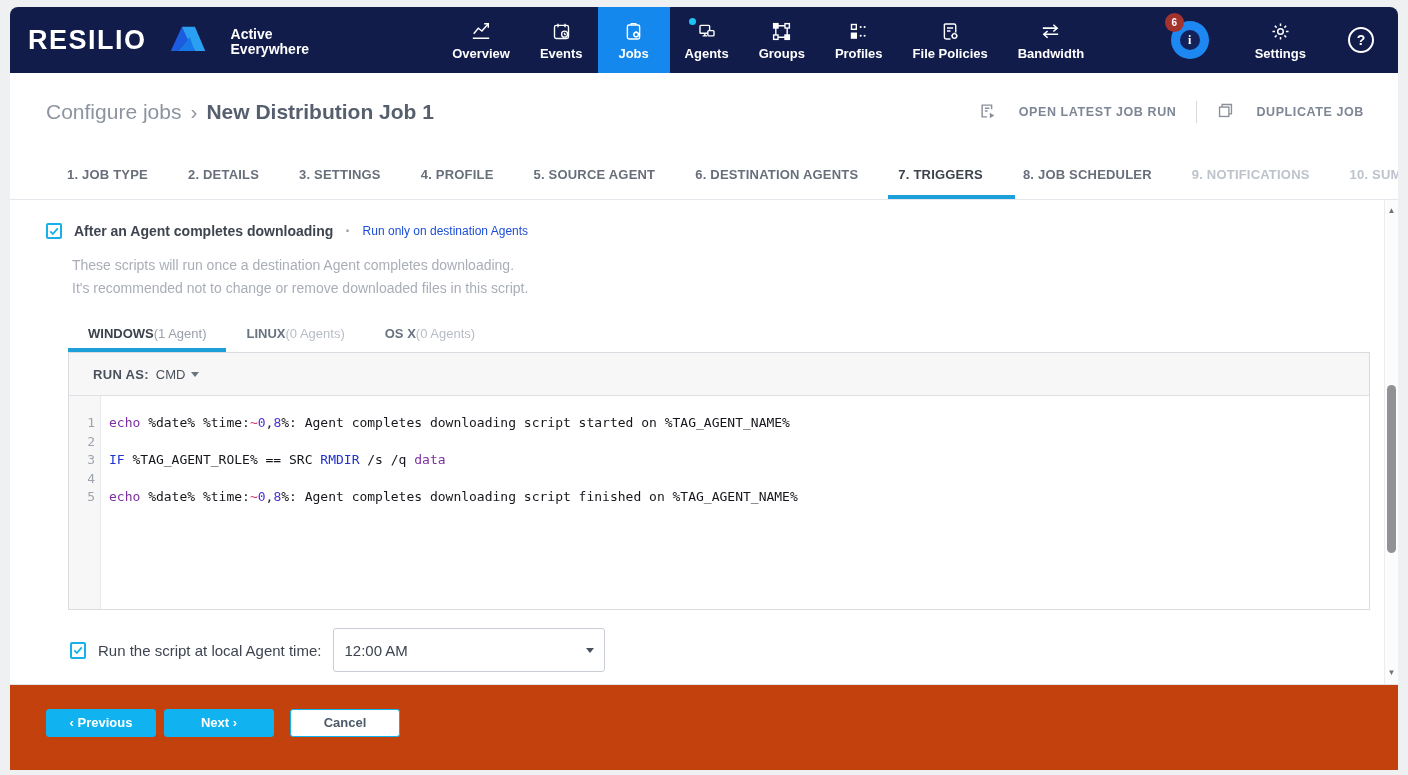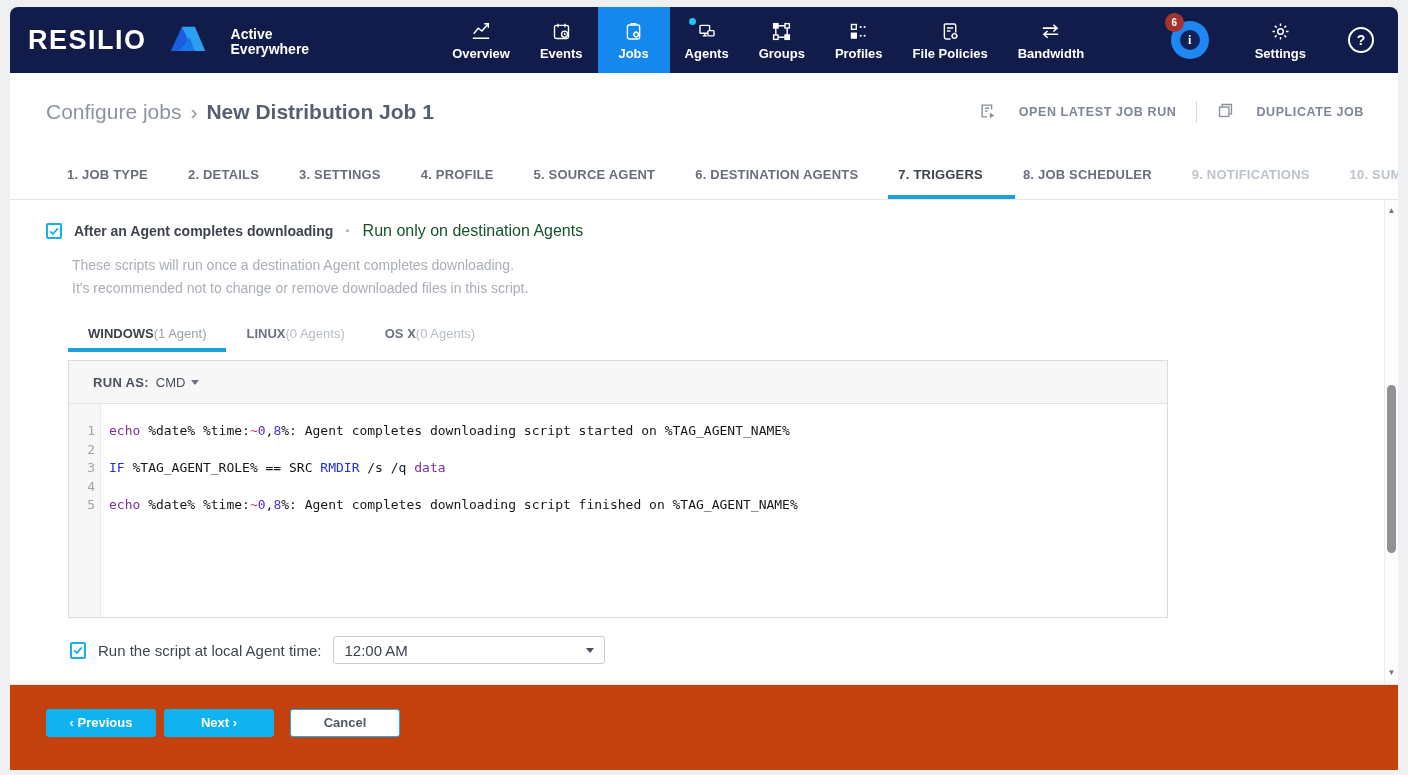--- a/index.html
+++ b/index.html
@@ -77,53 +77,53 @@
   .step.active{color:#3d434d}
   .step.active::after{content:"";position:absolute;left:0;right:-22px;bottom:0;height:4px;background:var(--underline)}
   .step.disabled{color:#bdc3cb;cursor:default}
   
   .content{flex:1;position:relative;padding:22px 0 0 36px;min-height:0}
   .chk-row{display:flex;align-items:center;gap:12px}
   .checkbox{width:16px;height:16px;border:2px solid #17b0e8;border-radius:2px;background:#fff;
     display:flex;align-items:center;justify-content:center;cursor:pointer;flex:0 0 16px}
   .chk-label{font-size:14px;font-weight:700;color:var(--text-dark)}
   .chk-dot{color:#9aa1ab;font-weight:700}
-  .chk-note{font-size:16px;color:#14532d}
+  .chk-note{font-size:12px;color:#1d4ed8}
   .desc{margin:14px 0 0 26px;font-size:14px;color:var(--text-muted);line-height:23px}
   
   .os-tabs{display:flex;margin:26px 0 0 22px}
   .os-tab{padding:0 20px 11px 20px;font-size:13px;cursor:pointer;position:relative;white-space:nowrap}
   .os-tab .os-name{font-weight:700;color:#6a7280}
   .os-tab .os-count{color:#b7bdc5;}
   .os-tab.active .os-name{color:#3d434d}
   .os-tab.active .os-count{color:#9aa1ab}
   .os-tab.active::after{content:"";position:absolute;left:0;right:0;bottom:0;height:4px;background:var(--underline)}
   
-  .panel{margin:8px 0 0 22px;width:1100px;border:1px solid #d8dbdf}
+  .panel{margin:0 0 0 22px;width:1302px;border:1px solid #d8dbdf}
   .panel-header{height:43px;background:#f7f7f8;border-bottom:1px solid #dfe2e5;
     display:flex;align-items:center;padding-left:24px}
   .runas-label{font-size:13px;font-weight:700;color:#4a515c;letter-spacing:.3px}
   .runas-value{font-size:13px;color:#4a515c;margin-left:7px;cursor:pointer;display:flex;align-items:center;gap:6px}
   .caret-down{width:0;height:0;border-left:4px solid transparent;border-right:4px solid transparent;
     border-top:5px solid #6a7280;display:inline-block}
   .editor{display:flex;height:213px;background:#fff;font-family:"DejaVu Sans Mono",monospace;
     font-size:13px;line-height:18.5px;cursor:text}
   .gutter{width:32px;flex:0 0 32px;background:#f7f7f8;border-right:1px solid #e7eaec;
     padding:18px 5px 0 0;text-align:right;color:#9ea4ad}
   .codearea{flex:1;padding:18px 0 0 8px;overflow:hidden}
   .code-line{white-space:pre;color:#15171c;height:18.5px}
   .tk-kw{color:#7b2fa0}
   .tk-blue{color:#2133cc}
   .tk-op{color:#d6336c}
   .tk-num{color:#4d2fd6}
   
   .schedule-row{display:flex;align-items:center;margin:18px 0 0 24px}
   .schedule-row .checkbox{width:17px;height:17px}
   .schedule-label{font-size:15px;color:#3e4450;margin:0 12px 0 12px}
-  .time-select{width:272px;height:28px;border:1px solid #c9ced4;border-radius:3px;background:#fff;
+  .time-select{width:272px;height:44px;border:1px solid #c9ced4;border-radius:3px;background:#fff;
     display:flex;align-items:center;padding:0 10px;font-size:15px;color:#3c434e;cursor:pointer}
   .time-select .caret-down{margin-left:auto;border-top-color:#4a515c}
   
   .vscroll{position:absolute;top:0;bottom:0;right:0;width:14px;background:#fcfcfc;
     border-left:1px solid #ececec;display:flex;flex-direction:column;align-items:center}
   .vs-arrow{font-size:8px;color:#6f7377;line-height:10px;padding:6px 0;cursor:pointer}
   .vs-arrow.down{margin-top:auto}
   .vs-thumb{position:absolute;top:185px;left:2px;width:9px;height:168px;border-radius:5px;
     background:#909296;cursor:grab}
   

